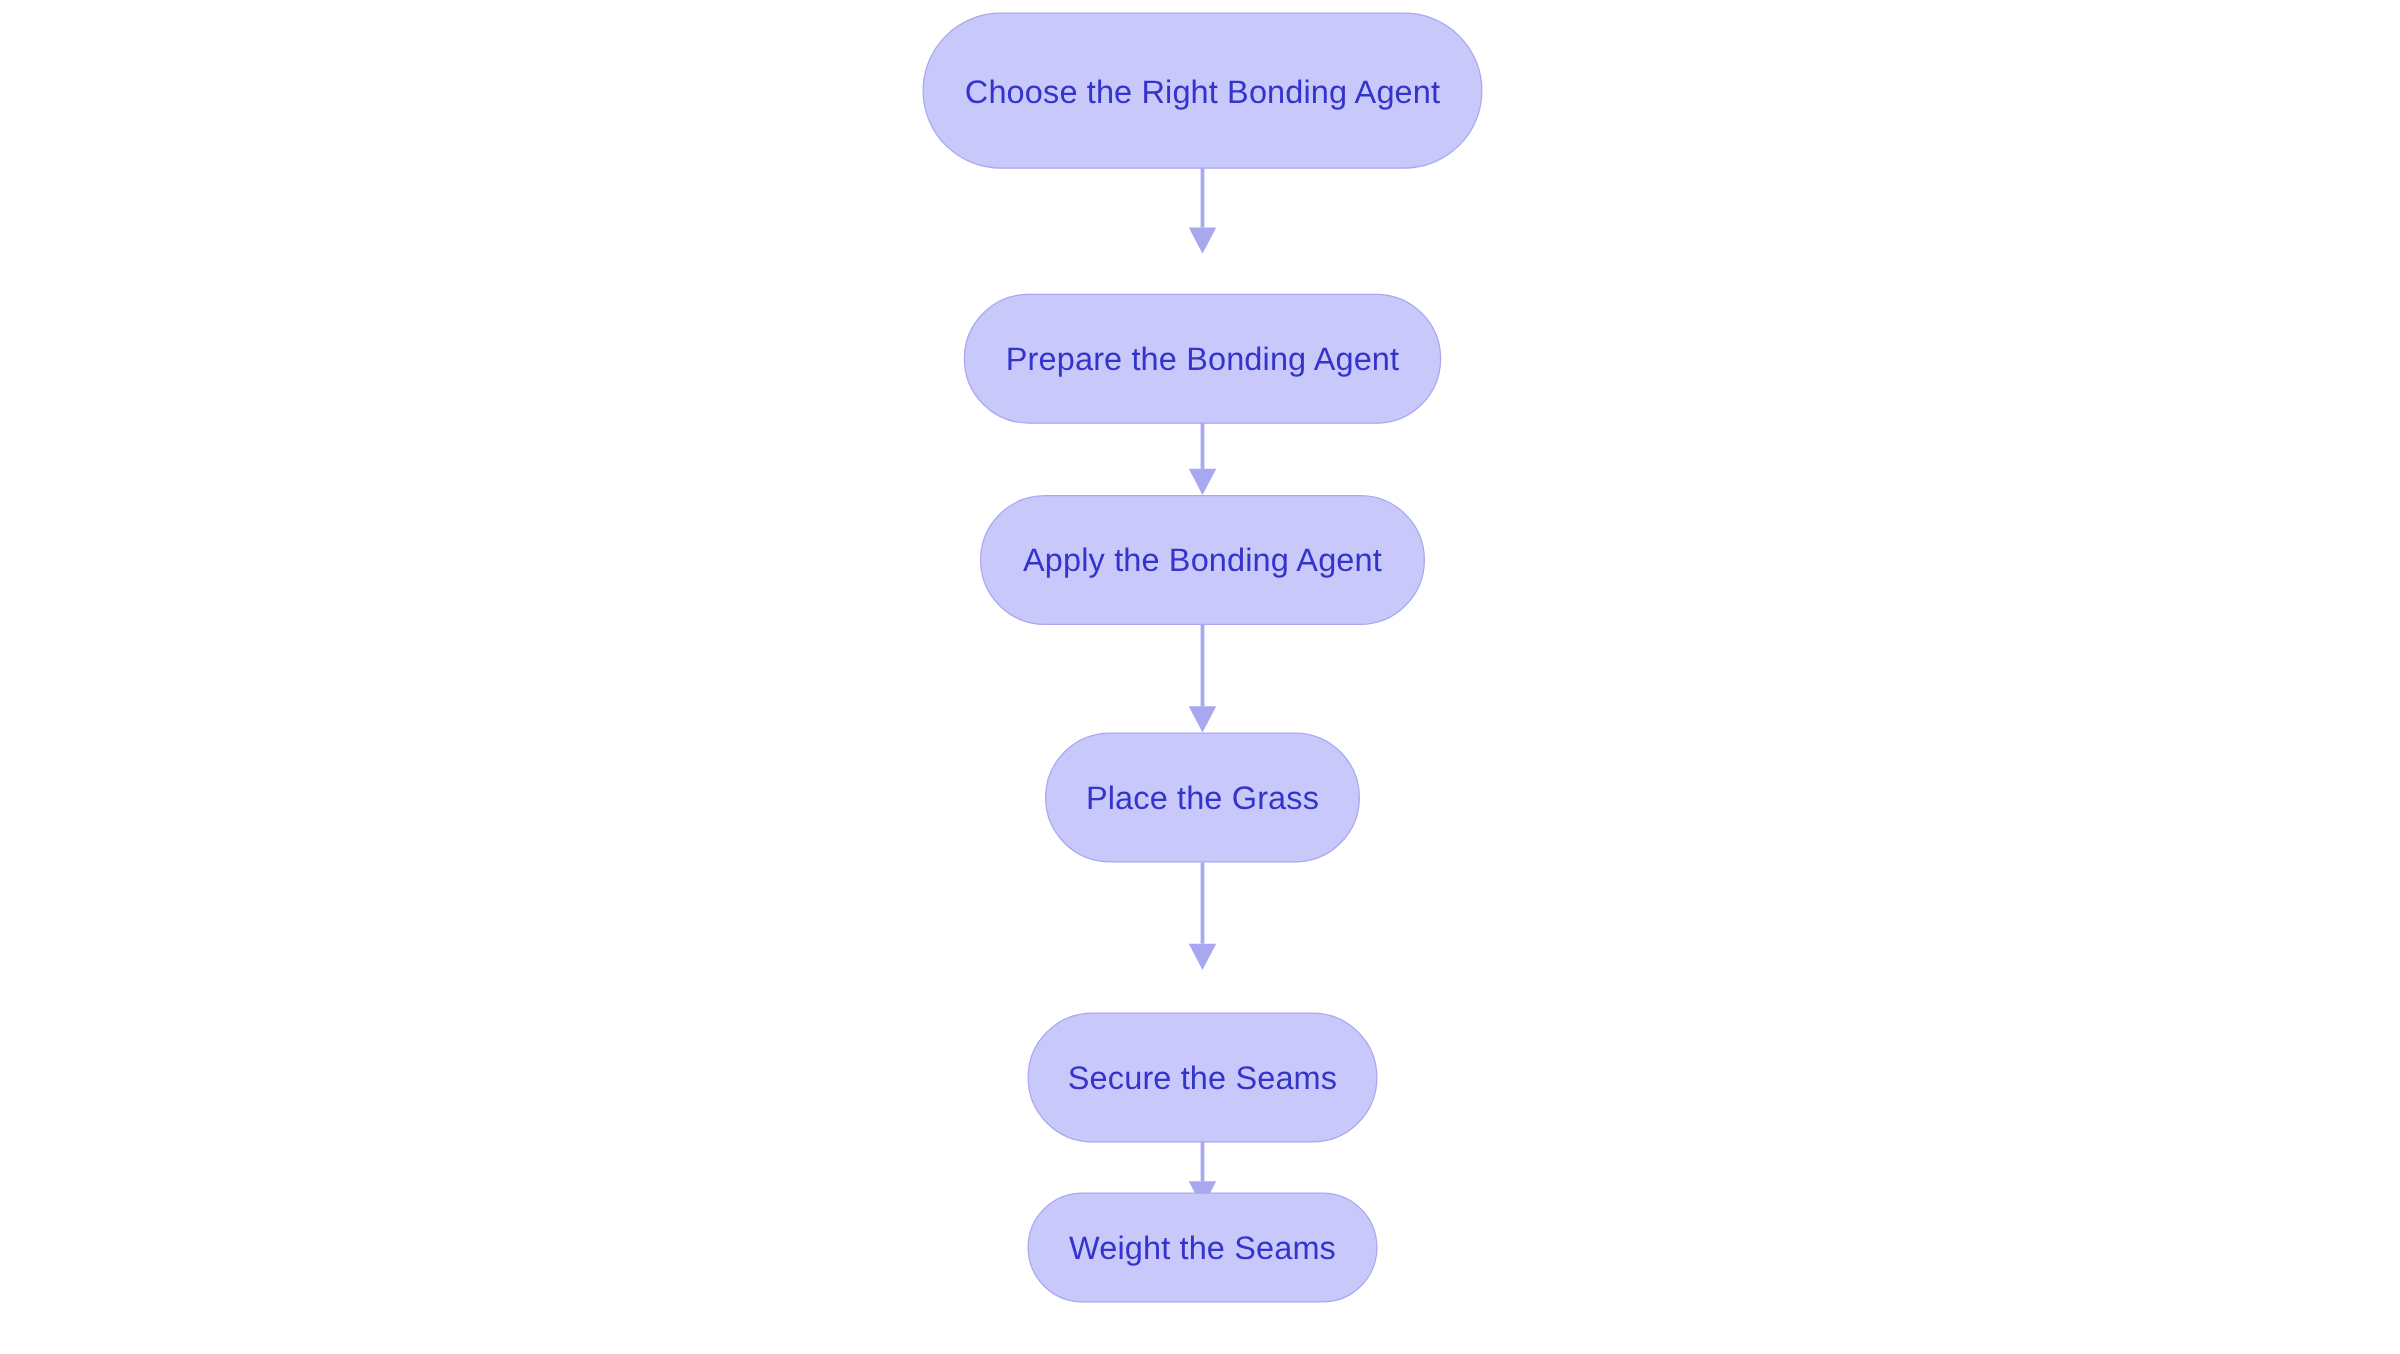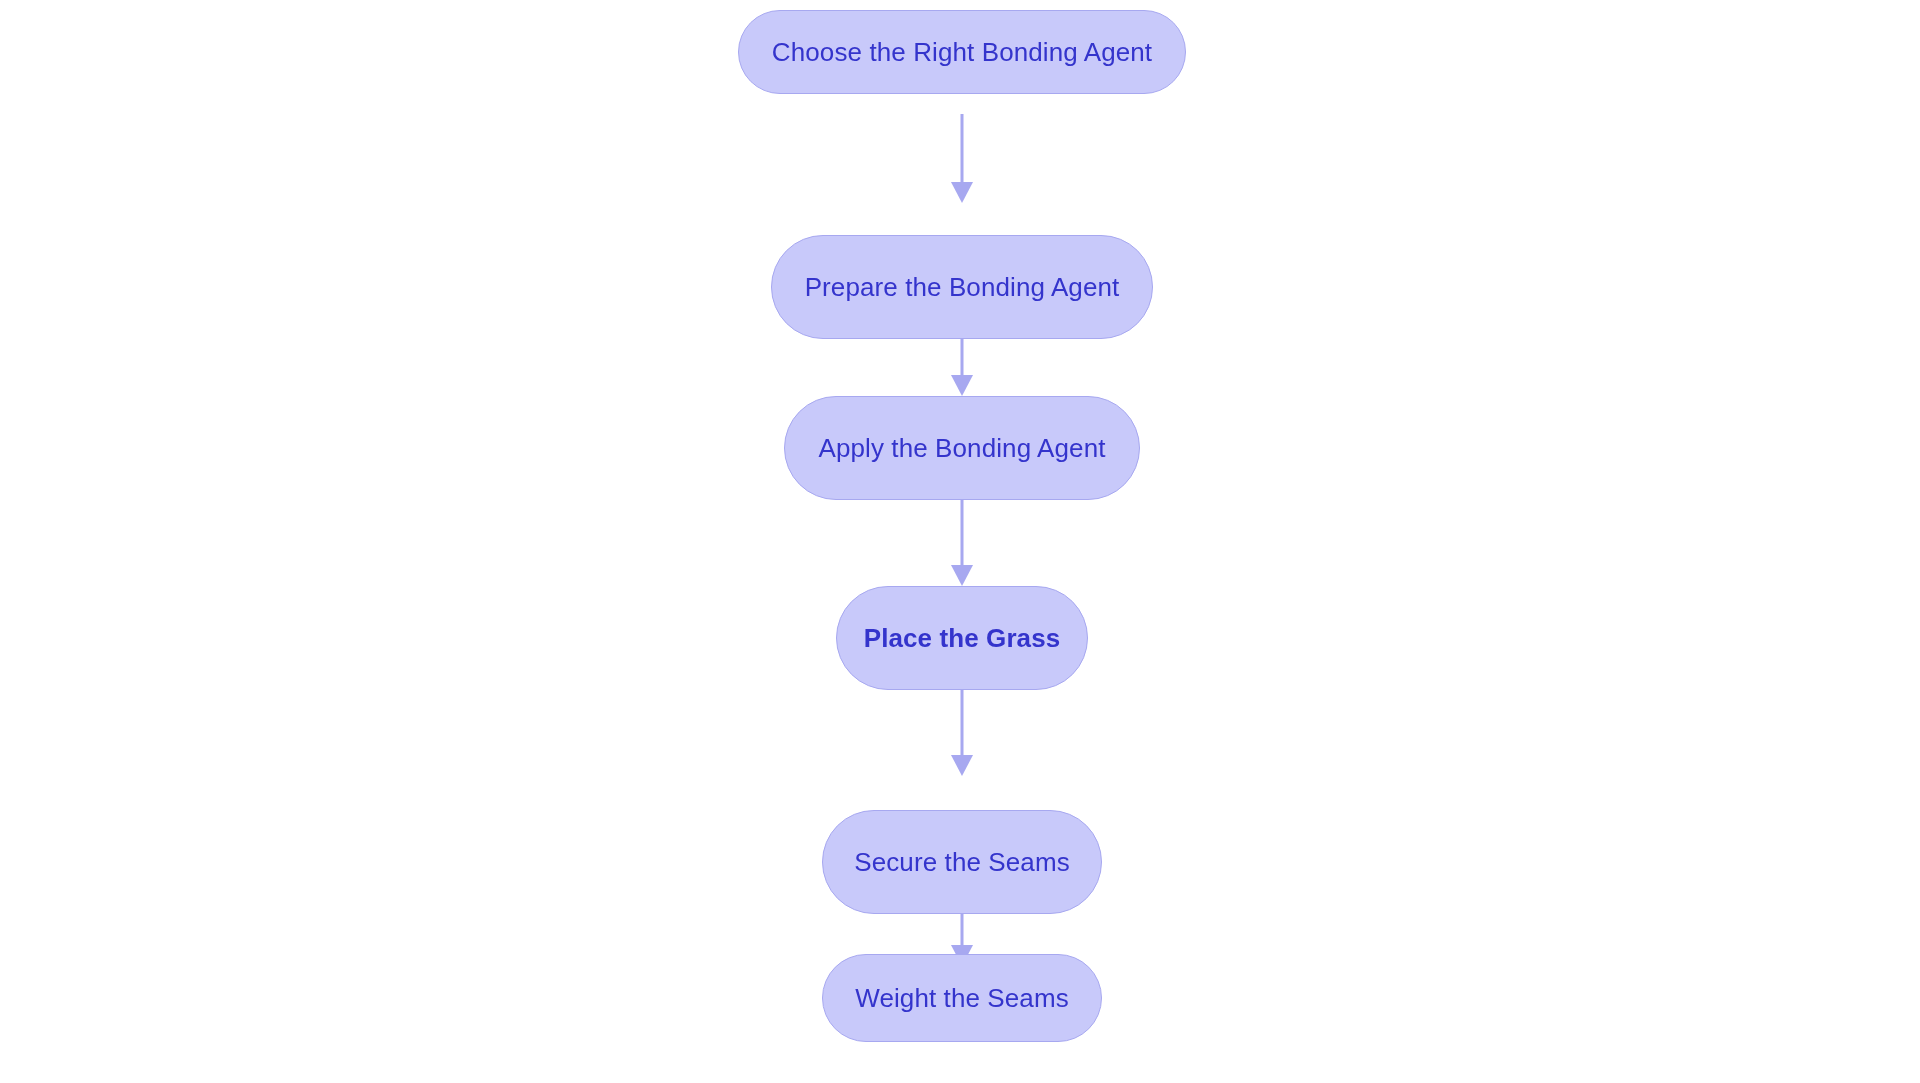--- a/index.html
+++ b/index.html
@@ -97,33 +97,33 @@
   <div class="flow-edge" style="left:942px; top:690px; width:40px; height:86px;">
     <div class="edge-line" style="height:65px;"></div>
     <div class="edge-head"></div>
   </div>
 
   <div class="flow-edge" style="left:942px; top:880px; width:40px; height:86px;">
     <div class="edge-line" style="height:65px;"></div>
     <div class="edge-head"></div>
   </div>
 
-  <div class="flow-node" style="left:738px; top:10px; width:448px; height:84px;">
+  <div class="flow-node" style="left:738px; top:10px; width:448px; height:125px;">
     <span class="flow-node-label">Choose the Right Bonding Agent</span>
   </div>
 
   <div class="flow-node" style="left:771px; top:203px; width:382px; height:104px;margin-top:32px;">
     <span class="flow-node-label">Prepare the Bonding Agent</span>
   </div>
 
   <div class="flow-node" style="left:784px; top:396px; width:356px; height:104px;">
     <span class="flow-node-label">Apply the Bonding Agent</span>
   </div>
 
-  <div class="flow-node" style="left:836px; top:586px; width:252px; height:104px;font-weight:bold;">
+  <div class="flow-node" style="left:836px; top:586px; width:252px; height:104px;">
     <span class="flow-node-label">Place the Grass</span>
   </div>
 
   <div class="flow-node" style="left:822px; top:776px; width:280px; height:104px;margin-top:34px;">
     <span class="flow-node-label">Secure the Seams</span>
   </div>
 
   <div class="flow-node" style="left:822px; top:954px; width:280px; height:88px;">
     <span class="flow-node-label">Weight the Seams</span>
   </div>

